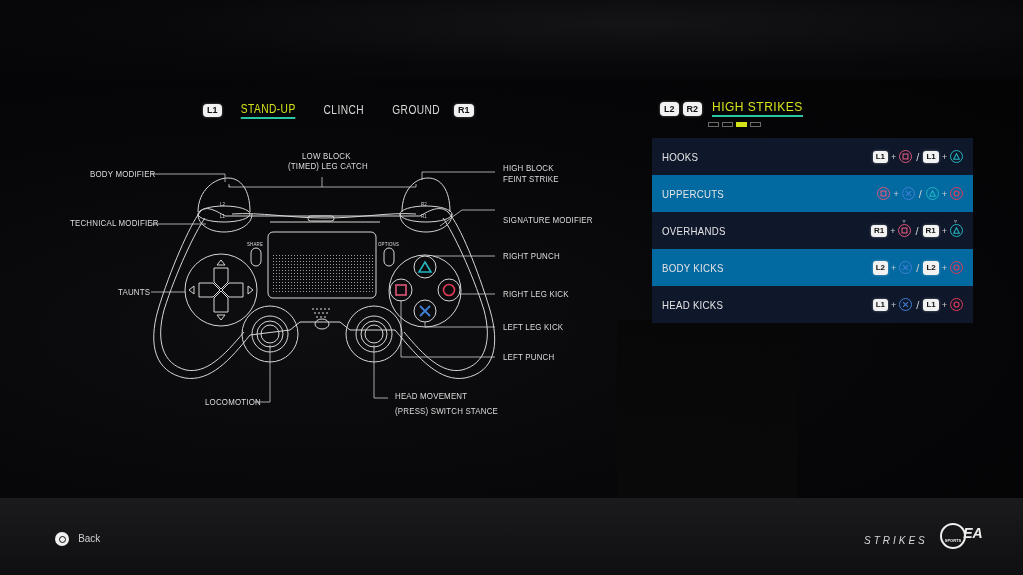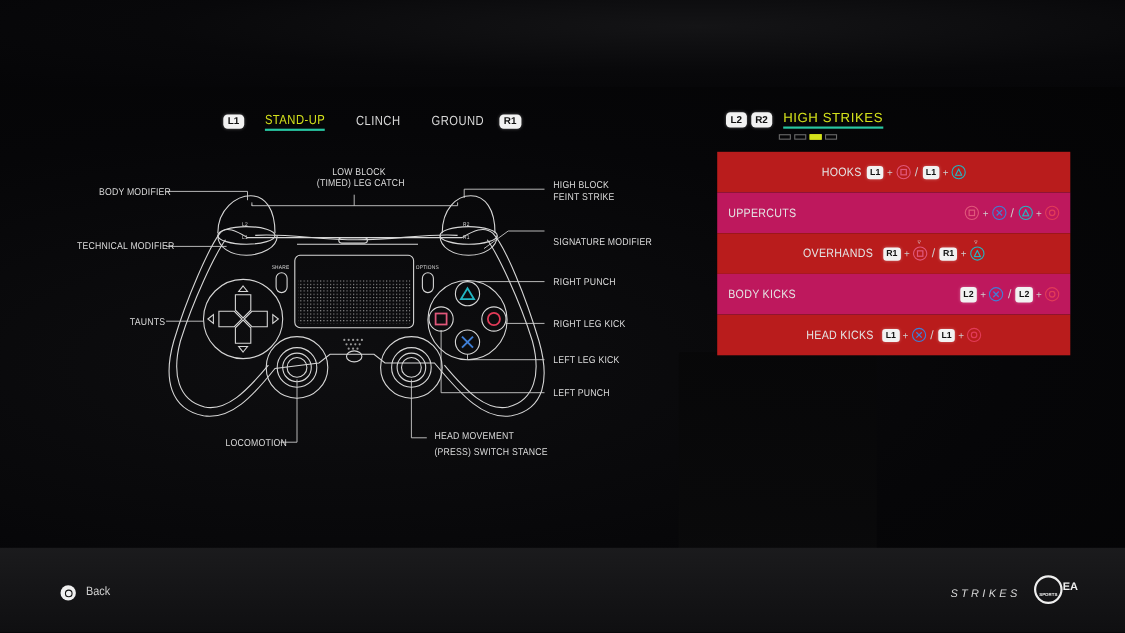--- a/index.html
+++ b/index.html
@@ -30,22 +30,22 @@
   .rtabbar { position:absolute; top:100px; left:660px; display:flex; align-items:center; }
   .rtabbar .btn-chip { margin-right:4px; height:14px; font-size:9px; }
   .rtab-title { font-size:12px; color:#d4e21b; margin-left:6px; border-bottom:2px solid #28c6a2; padding-bottom:1px; letter-spacing:0.5px; }
   .pager { position:absolute; top:122px; left:708px; display:flex; gap:3px; }
   .pager .dot { width:9px; height:3px; border:1px solid #6a6a6a; background:transparent; }
   .pager .dot.on { background:#d4e21b; border-color:#d4e21b; }
 
   
   .panel { position:absolute; left:652px; top:138px; width:321px; }
   .row { height:37px; display:flex; align-items:center; justify-content:space-between; padding:0 10px; box-sizing:border-box; }
-  .row.odd { background:#b91c1c;justify-content:center; }
-  .row.even { background:#be185d; }
+  .row.odd { background:#0f172a; }
+  .row.even { background:#0369a1; }
   .row-label { font-size:11px; color:#e4e4e4; letter-spacing:0.3px; transform:scaleX(0.88); transform-origin:left center; display:inline-block; }
   .combo { display:flex; align-items:center; gap:3px; }
   .plus, .slash { font-size:9px; color:#cfcfcf; }
   .slash { font-size:11px; margin:0 1px; }
   .pbtn { width:13px; height:13px; border-radius:50%; border:1.5px solid; box-sizing:border-box; display:inline-flex; align-items:center; justify-content:center; position:relative; }
   .pbtn svg { width:7px; height:7px; }
   .pbtn.square { border-color:#e0577a; }
   .pbtn.triangle { border-color:#22b6c2; }
   .pbtn.cross { border-color:#3f7fd6; }
   .pbtn.circle { border-color:#e23b58; }
@@ -59,21 +59,21 @@
   svg.ctrl { position:absolute; left:0; top:0; }
 
   
   .back { position:absolute; left:55px; top:532px; display:flex; align-items:flex-start; gap:8px; cursor:pointer; }
   .back-icon { width:14px; height:14px; border-radius:50%; background:#f0f0f0; display:flex; align-items:center; justify-content:center; }
   .back-icon span { width:5px; height:5px; border-radius:50%; border:1.5px solid #111; background:#f0f0f0; }
   .back-label { font-size:11px; color:#d0d0d0; transform:scaleX(0.9); display:inline-block; }
   .footer-title { position:absolute; left:864px; top:535px; font-size:10px; font-style:italic; color:#d8d8d8; letter-spacing:3px; }
   .ea-logo { position:absolute; left:940px; top:523px; width:26px; height:26px; border-radius:50%; border:2px solid #eee; box-sizing:border-box;
     display:flex; flex-direction:column; align-items:center; justify-content:center; color:#eee; }
-  .ea-logo .ea { font-size:10px; font-weight:bold; line-height:9px;margin-left:40px; }
+  .ea-logo .ea { font-size:14px; font-weight:bold; font-style:italic; line-height:9px;margin-left:40px; }
   .ea-logo .sp { font-size:4px; font-weight:bold; line-height:5px; }
 </style>
 </head>
 <body>
 
 <div class="bg-top"></div>
 <div class="bg-mid"></div>
 <div class="bg-figure"></div>
 <div class="bg-bottom"></div>
 

